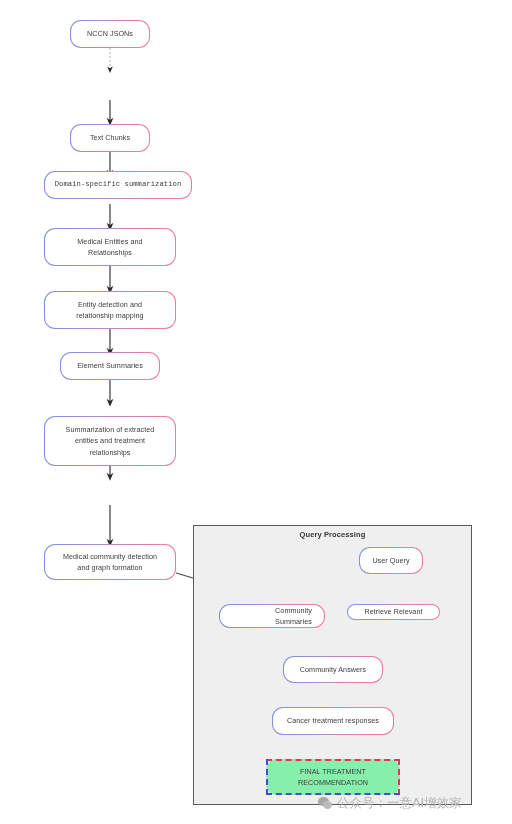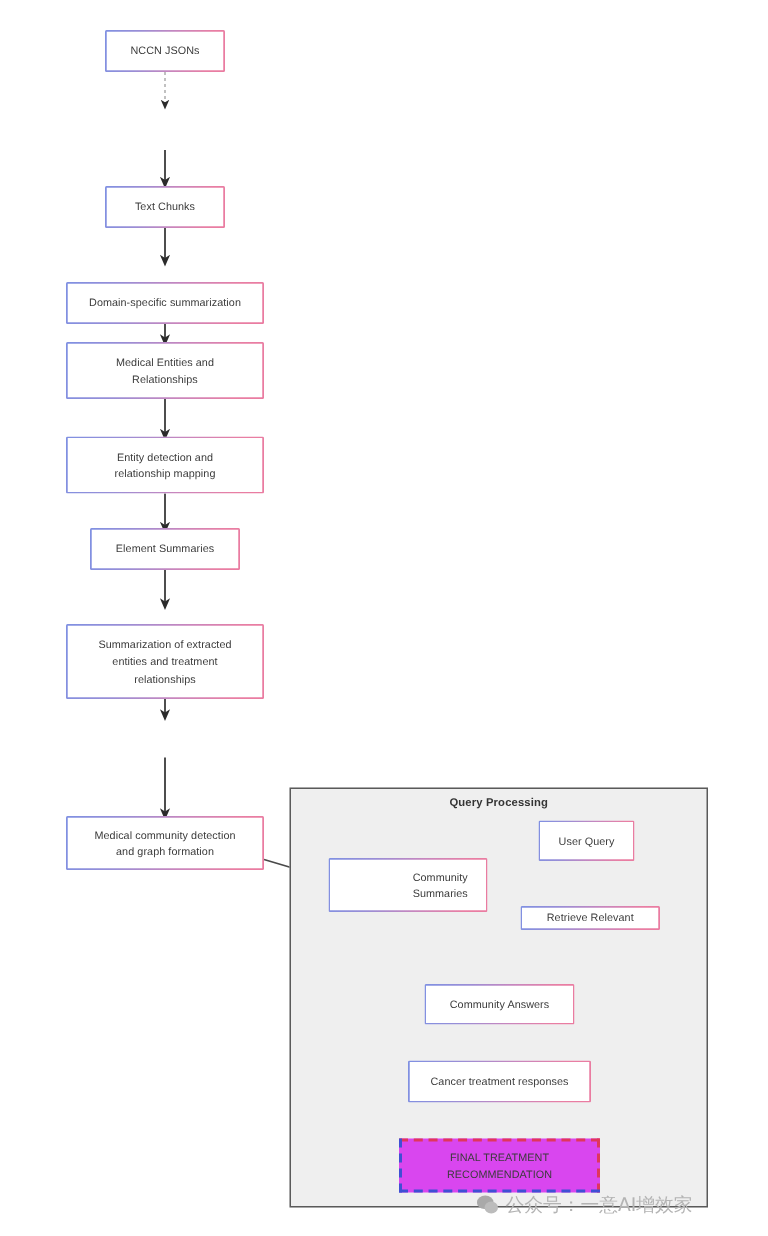--- a/index.html
+++ b/index.html
@@ -52,38 +52,38 @@
   .node {
     position: absolute;
     box-sizing: border-box;
     background: #ffffff;
     display: flex;
     align-items: center;
     justify-content: center;
     text-align: center;
     padding: 2px 4px;
     border: 1px solid transparent;
-    border-radius: 1px;
+    border-radius: 11px;
     
     background-image:
       linear-gradient(#ffffff, #ffffff),
       linear-gradient(100deg, #7f90e2 0%, #9a8ed6 28%, #c986bd 58%, #e87fa4 85%, #ea7ba0 100%);
     background-origin: border-box;
     background-clip: padding-box, border-box;
   }
   .node .label {
     font-size: 7.2px;
     line-height: 11.5px;
     color: #3b3b3b;
     letter-spacing: .05px;
     white-space: pre-line;
   }
   .node.final {
     background-image: none;
-    background: #d946ef;
+    background: #86efac;
     border: none;
   }
   .node.final .dash-t,
   .node.final .dash-b,
   .node.final .dash-l,
   .node.final .dash-r {
     position: absolute;
   }
   .node.final .dash-t {
     left: 0; top: 0; right: 0; height: 0;
@@ -211,21 +211,21 @@
 
   <div class="node" style="left:70px;  top:20px;  width:80px;  height:28px;">
     <span class="label">NCCN JSONs</span>
   </div>
 
 
   <div class="node" style="left:70px;  top:124px; width:80px;  height:28px;">
     <span class="label">Text Chunks</span>
   </div>
 
-  <div class="node" style="left:44px;  top:188px; width:132px; height:28px;">
+  <div class="node" style="left:44px;  top:171px; width:148px; height:28px;font-family:Liberation Mono, monospace;">
     <span class="label">Domain-specific summarization</span>
   </div>
 
   <div class="node" style="left:44px;  top:228px; width:132px; height:38px;">
     <span class="label">Medical Entities and
 Relationships</span>
   </div>
 
   <div class="node" style="left:44px;  top:291px; width:132px; height:38px;">
     <span class="label">Entity detection and
@@ -245,21 +245,21 @@
 
   <div class="node" style="left:44px;  top:544px; width:132px; height:36px;">
     <span class="label">Medical community detection
 and graph formation</span>
   </div>
 
   <div class="node" style="left:359px; top:547px; width:64px;  height:27px;">
     <span class="label">User Query</span>
   </div>
 
-  <div class="node" style="left:219px; top:572px; width:106px; height:36px;padding-left:47px;">
+  <div class="node" style="left:219px; top:604px; width:106px; height:24px;padding-left:47px;">
     <span class="label">Community Summaries</span>
   </div>
 
   <div class="node" style="left:347px; top:604px; width:93px;  height:16px;">
     <span class="label">Retrieve Relevant</span>
   </div>
 
   <div class="node" style="left:283px; top:656px; width:100px; height:27px;justify-content:center;">
     <span class="label">Community Answers</span>
   </div>

